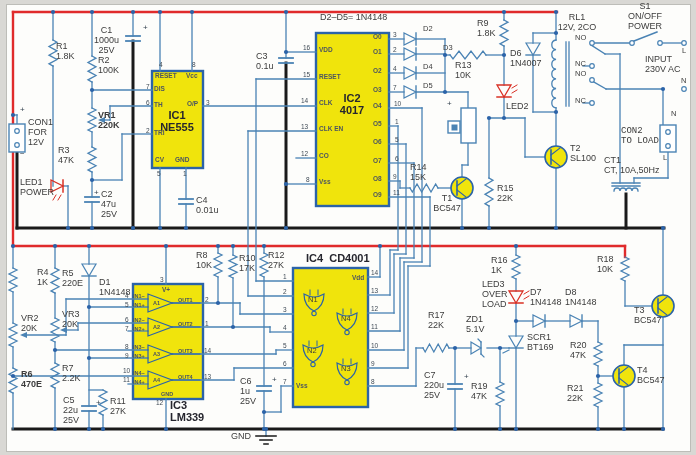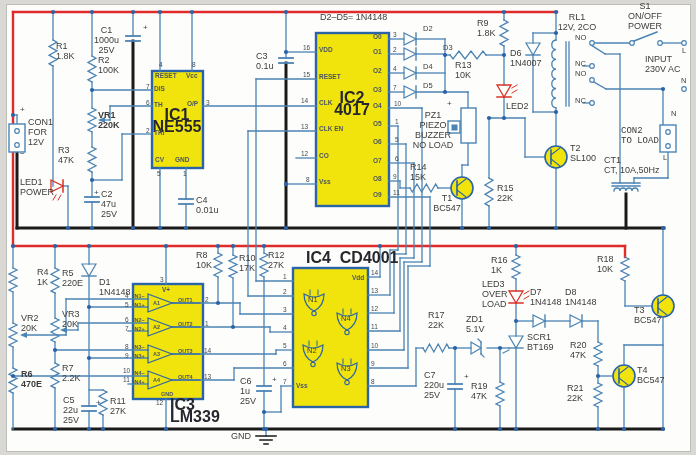--- a/index.html
+++ b/index.html
@@ -2,21 +2,21 @@
 <html><head>
 <meta charset="utf-8">
 <style>
   html,body{margin:0;padding:0;background:#d9d8d4;font-family:"Liberation Sans",sans-serif;}
   #page{position:relative;width:696px;height:455px;background:#d9d8d4;overflow:hidden;}
   #canvas{position:absolute;left:6px;top:4px;width:683px;height:446px;background:#fdfdfb;border:1px solid #bdbdb8;}
   #wires{position:absolute;left:0;top:0;width:696px;height:455px;}
   #labels{position:absolute;left:0;top:0;width:696px;height:455px;pointer-events:none;}
   .lb{position:absolute;font-size:9px;line-height:10px;color:#3c3c3c;white-space:pre;}
   .cc{transform:translateX(-50%);text-align:center;}
-  .ic{font-size:16px;line-height:12px;font-weight:bold;color:#26262e;}
+  .ic{font-size:11px;line-height:12px;font-weight:bold;color:#26262e;}
   .pin{font-size:6.5px;line-height:7px;color:#4c5560;font-weight:bold;}
   .num{font-size:6.5px;line-height:7px;color:#3f4a55;}
   .tiny{font-size:5.5px;line-height:6px;color:#4c5560;font-weight:bold;}
   .sm{font-size:7.5px;line-height:8px;color:#3c3c3c;}
   .sym{font-size:8px;line-height:8px;color:#33414e;}
 </style>
 </head>
 <body>
 
 <div id="page">
@@ -503,24 +503,20 @@
       <span class="lb sm" style="left: 423px; top: 44px; margin-left: 20px;">D3</span>
       <span class="lb sm" style="left: 423px; top: 63px;">D4</span>
       <span class="lb sm" style="left: 423px; top: 82px;">D5</span>
       <span class="lb" style="left: 455px; top: 60px;">R13
 10K</span>
       <span class="lb" style="left: 477px; top: 18px;">R9
 1.8K</span>
       <span class="lb" style="left: 510px; top: 48px;">D6
 1N4007</span>
       <span class="lb" style="left: 506px; top: 101px;">LED2</span>
-      <span class="lb cc" style="left: 433px; top: 110px;">PZ1
-PIEZO
-BUZZER
-NO LOAD</span>
       <span class="lb sym" style="left: 447px; top: 100px;">+</span>
       <span class="lb" style="left: 410px; top: 162px;">R14
 15K</span>
       <span class="lb cc" style="left: 447px; top: 193px;">T1
 BC547</span>
       <span class="lb" style="left: 497px; top: 183px;">R15
 22K</span>
       <span class="lb" style="left: 570px; top: 143px;">T2
 SL100</span>
       <span class="lb cc" style="left: 577px; top: 12px;">RL1

